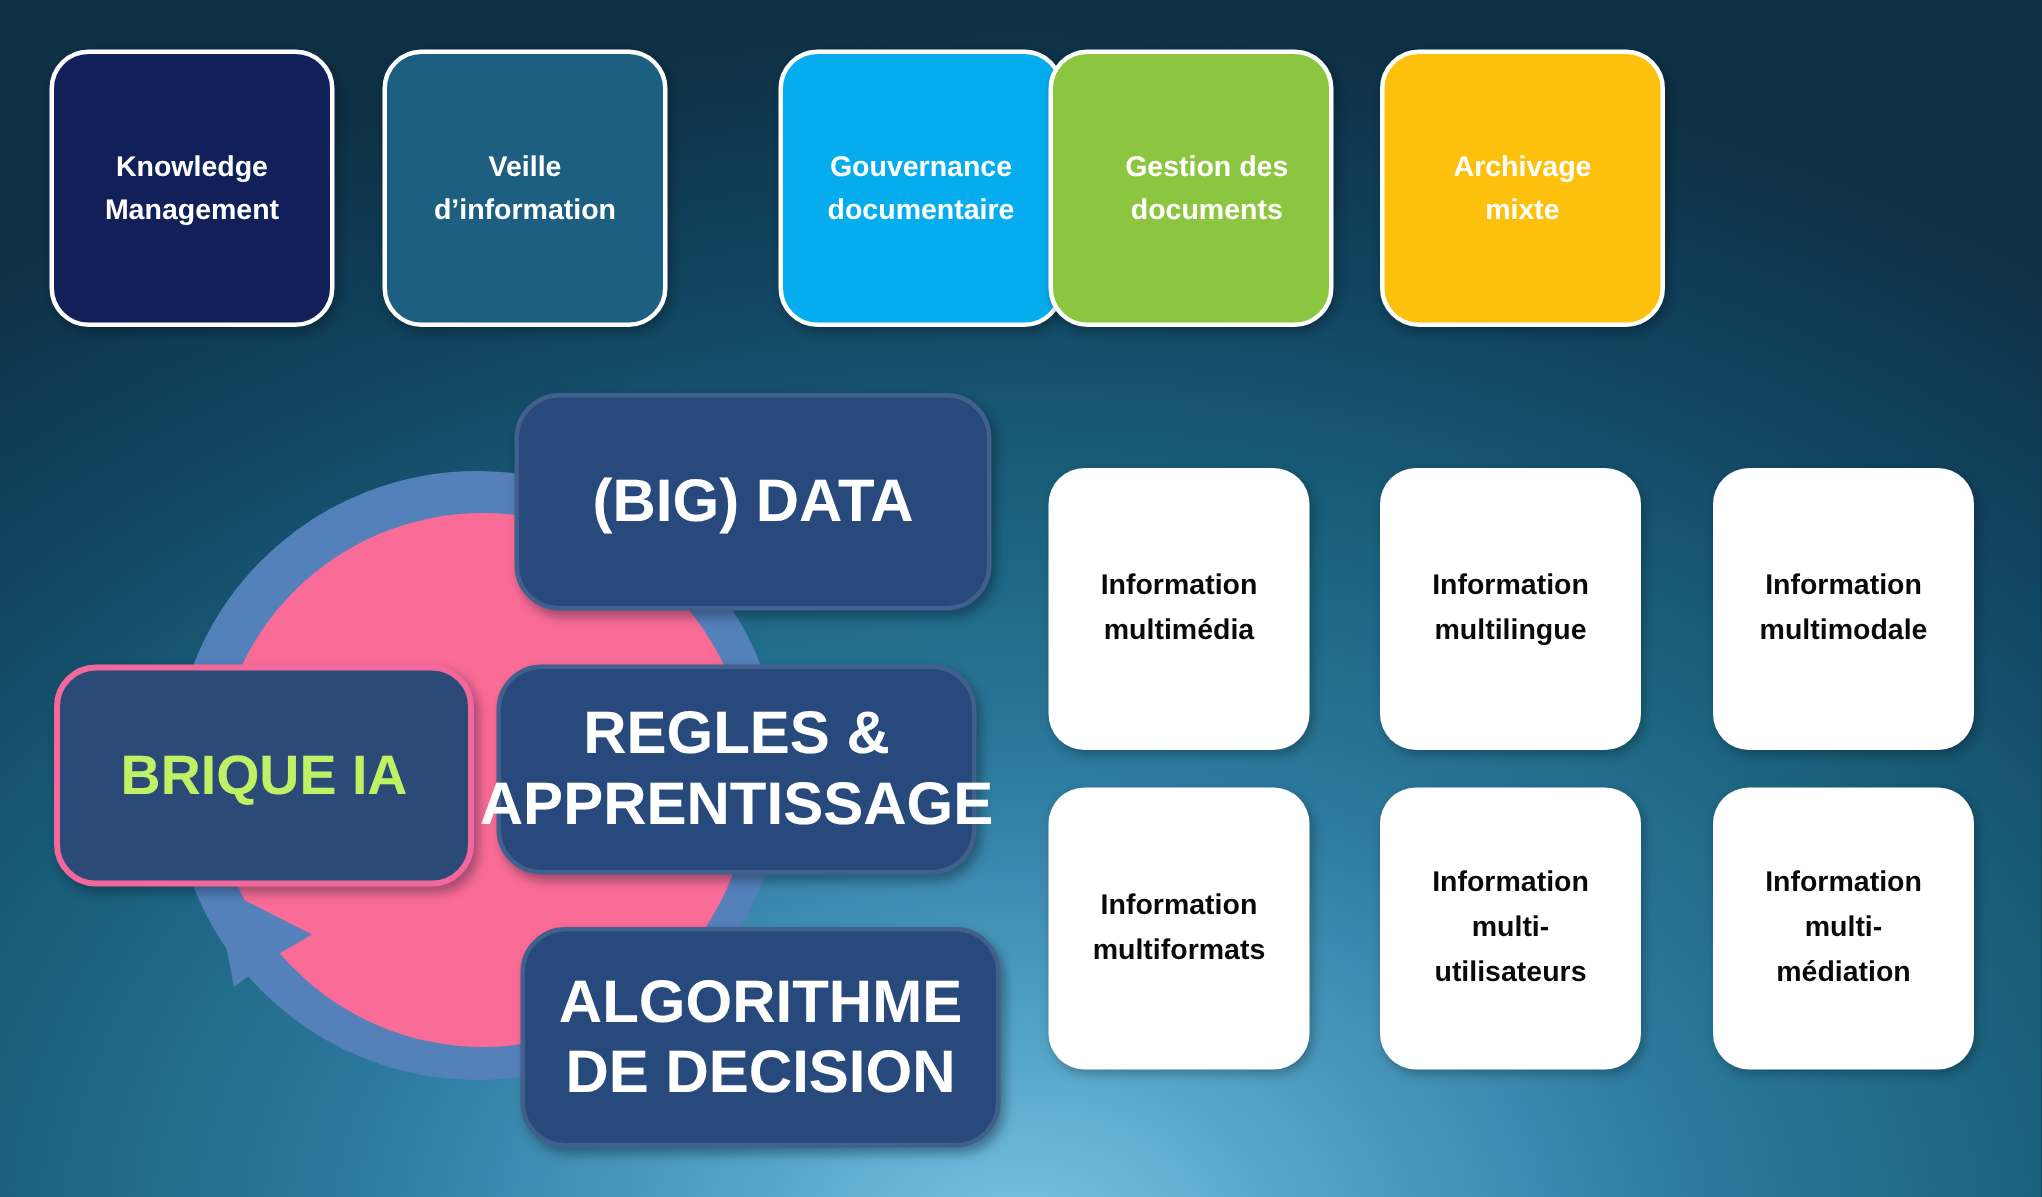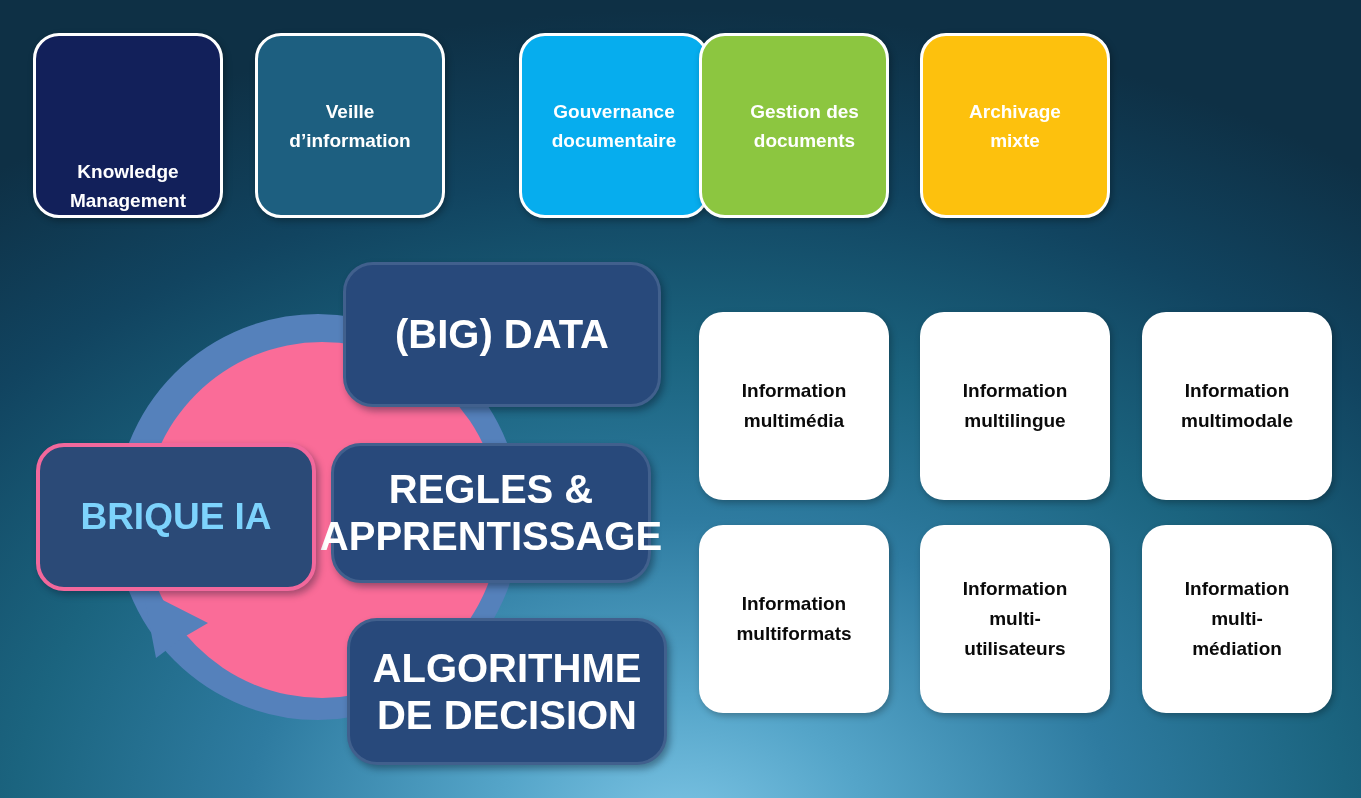--- a/index.html
+++ b/index.html
@@ -68,28 +68,28 @@
     font-size: 40px;
     line-height: 47px;
   }
   .hub-box {
     background: #2B4A77;
     border: 4px solid #F2689C;
     border-radius: 28px;
     box-shadow: 3px 4px 7px rgba(5,15,35,0.35);
   }
   .hub-box .label {
-    color: #7dd3fc;
+    color: #bef264;
     font-size: 37px;
     line-height: 44px;
   }
   
   .info-card {
     background: #FFFFFF;
-    width: 190px;
+    width: 174px;
     height: 188px;
     border-radius: 24px;
     box-shadow: 2px 3px 7px rgba(0,0,0,0.28);
     justify-content: center;
   }
   .info-card .label {
     color: #0A0A0A;
     font-size: 19px;
     line-height: 30px;
   }
@@ -98,21 +98,21 @@
 <body>
 
 <div class="canvas">
 
   <svg class="cycle-svg" viewBox="0 0 1361 798">
     <circle class="cycle-ring" cx="318" cy="517" r="182" style="stroke: rgb(85, 129, 187);"></circle>
     <circle cx="322" cy="520" r="178" style="fill: rgb(250, 108, 152);"></circle>
     <polygon points="143,590 208,623 184,637 156,658" style="fill: rgb(85, 129, 187);"></polygon>
   </svg>
 
-  <div class="box top-box" style="left: 33px; background-color: rgb(18, 32, 90); align-items: flex-end;">
+  <div class="box top-box" style="left: 33px; background-color: rgb(18, 32, 90);">
     <span class="label">Knowledge
 Management</span>
   </div>
   <div class="box top-box" style="left: 255px; background-color: rgb(29, 95, 128);">
     <span class="label">Veille
 d’information</span>
   </div>
   <div class="box top-box" style="left: 492px; background-color: rgb(6, 173, 238); margin-left: 27px;">
     <span class="label">Gouvernance
 documentaire</span>

